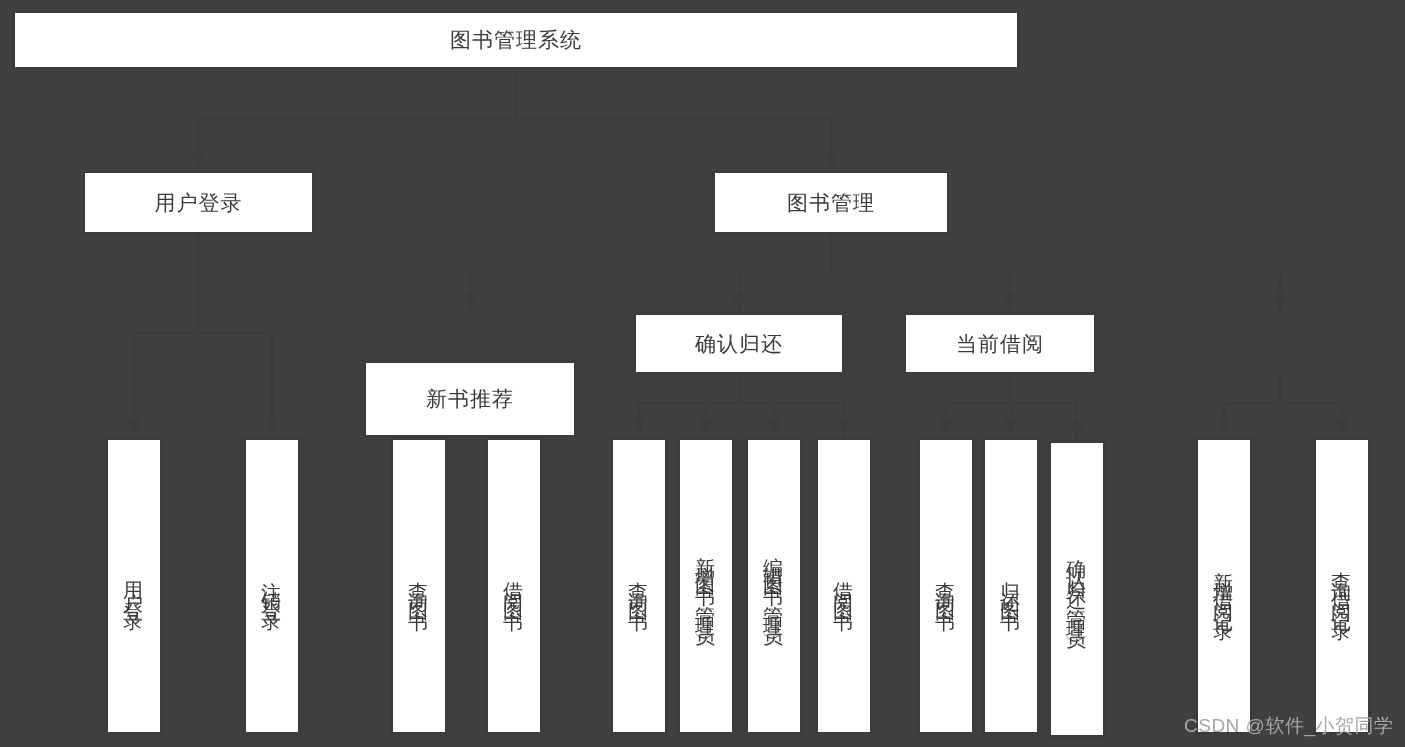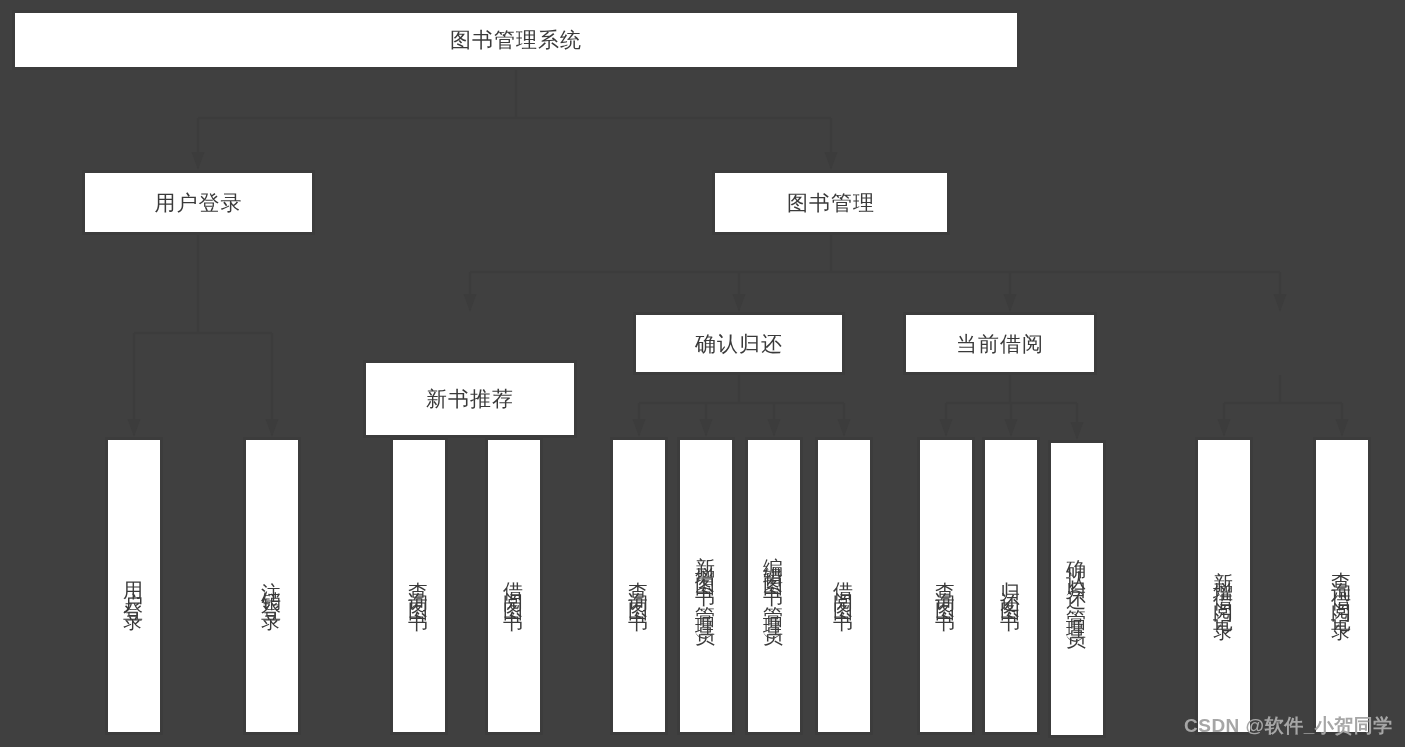--- a/index.html
+++ b/index.html
@@ -55,21 +55,20 @@
   }
   .watermark {
     position: absolute;
     left: 1184px;
     top: 713px;
     font-size: 19px;
     color: #a6a6a6;
     letter-spacing: 0.5px;
     white-space: nowrap;
     z-index: 3;
-    font-weight: bold;
   }
 </style>
 </head>
 <body>
 
 <div class="canvas">
 
   <svg class="connectors" width="1405" height="747" viewBox="0 0 1405 747">
     <g stroke="#3c3c3c" stroke-width="2.5" fill="none">
 

